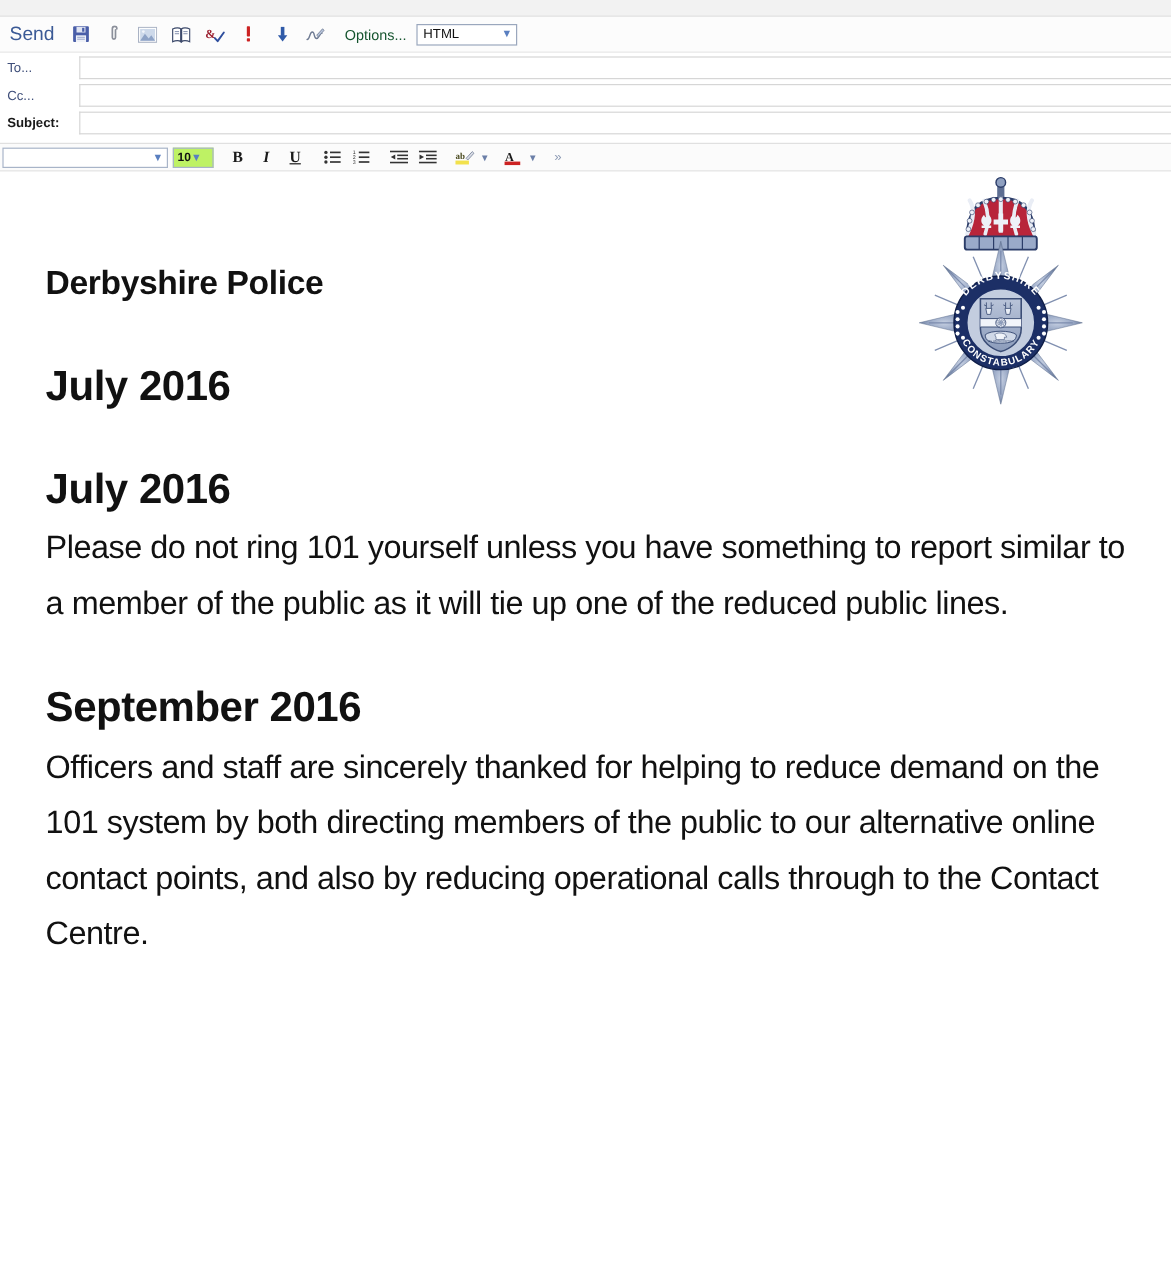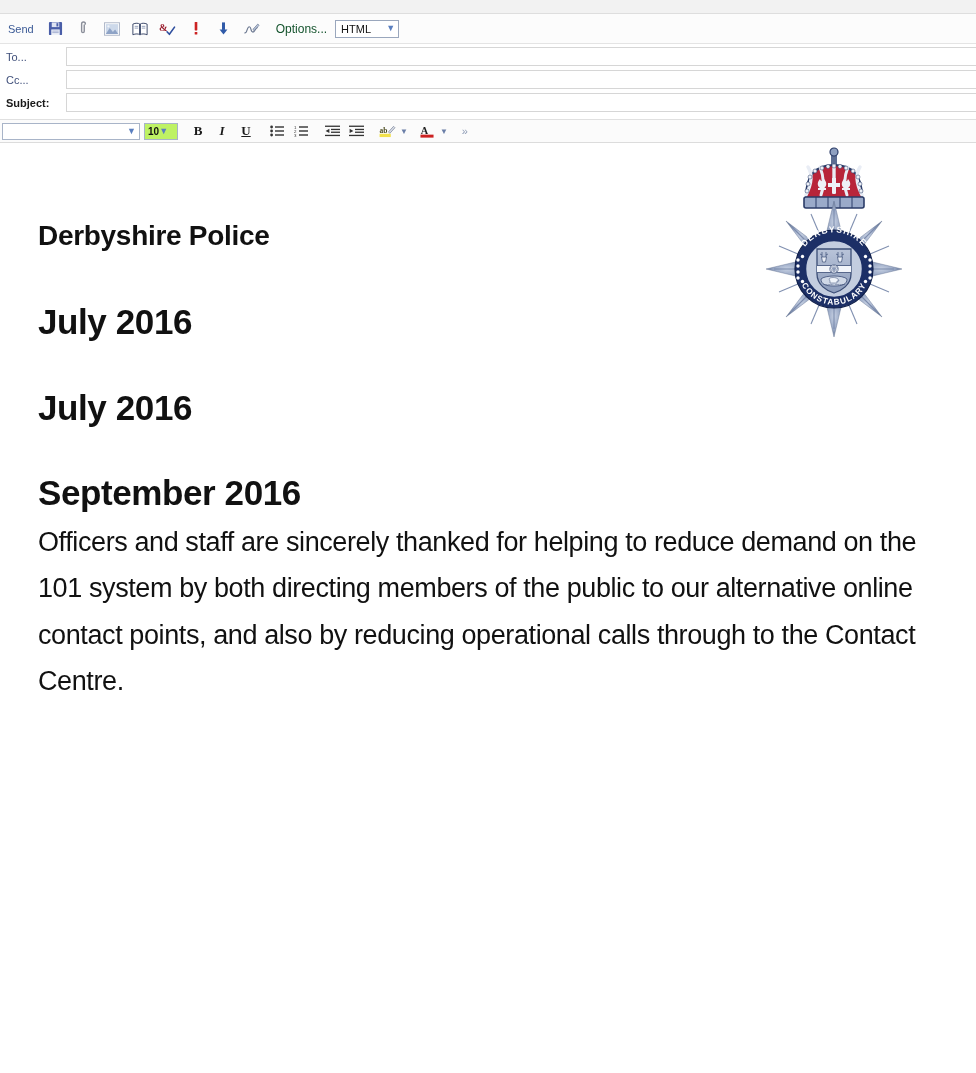--- a/index.html
+++ b/index.html
@@ -29,42 +29,42 @@
     background: #fcfcfc;
     display: flex;
     align-items: center;
     padding: 0 0 0 6px;
     border-bottom: 1px solid #e4e4e4;
     box-sizing: border-box;
     gap: 0px;
   }
   .send-btn {
     color: #3b5a96;
-    font-size: 11px;
+    font-size: 16px;
     padding: 2px 8px 2px 2px;
     cursor: default;
     white-space: nowrap;
   }
   .tb-icon {
     width: 28px;
     height: 26px;
     display: flex;
     align-items: center;
     justify-content: center;
     cursor: default;
   }
   .options-label {
     color: #14532d;
     font-size: 12px;
     margin-left: 10px;
     margin-right: 8px;
     white-space: nowrap;
   }
   .format-select {
-    width: 64px;
+    width: 84px;
     height: 18px;
     border: 1px solid #9aa7bd;
     background: #ffffff;
     font-size: 11px;
     font-family: "Liberation Sans", sans-serif;
     display: flex;
     align-items: center;
     justify-content: space-between;
     padding: 0 3px 0 5px;
     box-sizing: border-box;
@@ -565,20 +565,21 @@
   <div class="msg-content">
 
     <div class="org-title">Derbyshire Police</div>
 
     <div class="section">
       <div class="section-heading">July 2016</div>
     </div>
 
     <div class="section">
       <div class="section-heading">July 2016</div>
+      <p class="section-text">Please do not ring 101 yourself unless you have something to report similar to a member of the public as it will tie up one of the reduced public lines.</p>
     </div>
 
     <div class="section">
       <div class="section-heading">September 2016</div>
       <p class="section-text">Officers and staff are sincerely thanked for helping to reduce demand on the 101 system by both directing members of the public to our alternative online contact points, and also by reducing operational calls through to the Contact Centre.</p>
     </div>
 
   </div>
 </div>
 

